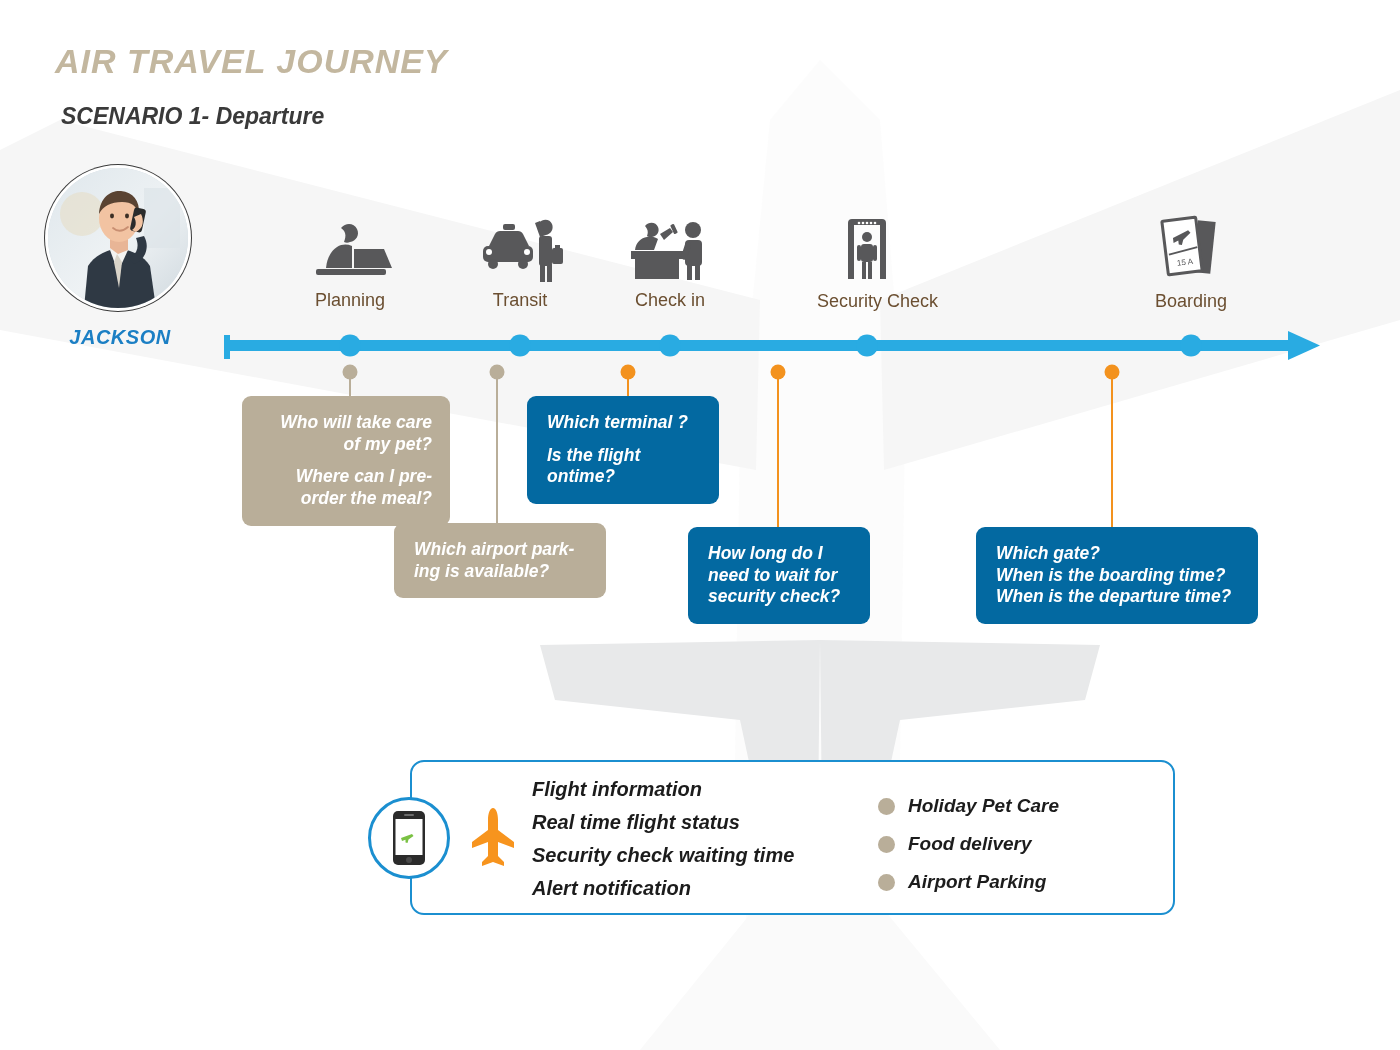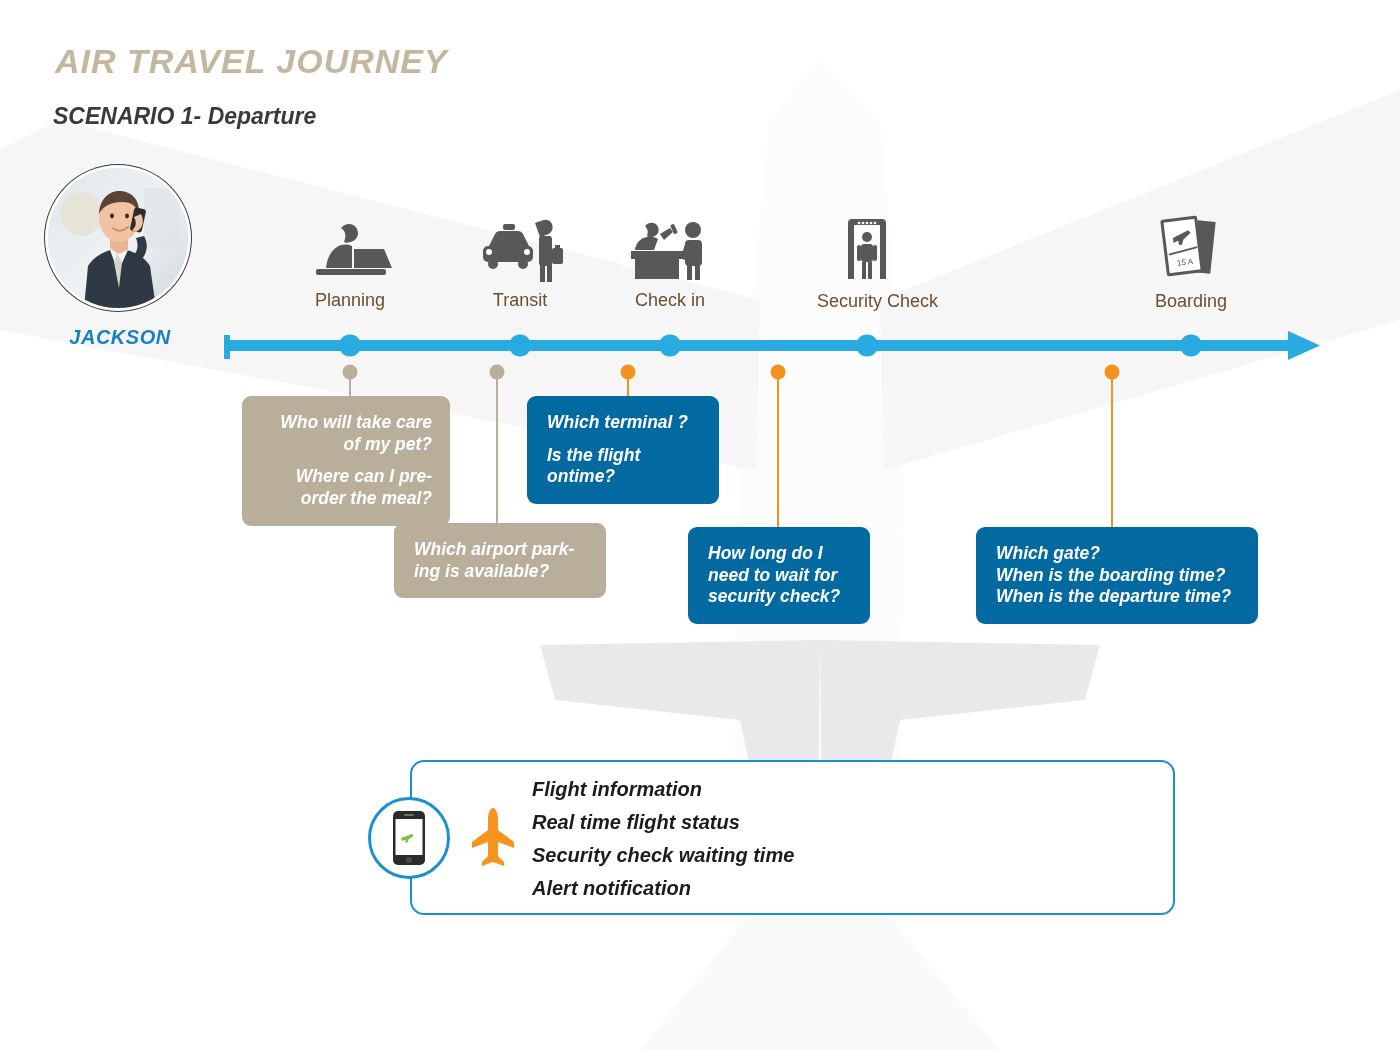--- a/index.html
+++ b/index.html
@@ -15,21 +15,21 @@
   
   .watermark{position:absolute;left:0;top:0;width:1400px;height:1050px;z-index:0;pointer-events:none;}
 
   
   .title{
     position:absolute;left:55px;top:42px;
     font-size:34px;font-weight:bold;font-style:italic;
     letter-spacing:1px;color:#c3b79f;z-index:5;white-space:nowrap;
   }
   .subtitle{
-    position:absolute;left:53px;top:103px;
+    position:absolute;left:61px;top:103px;
     font-size:23px;font-weight:bold;font-style:italic;
     color:#3a3a3a;z-index:5;white-space:nowrap;
   }
 
   
   .persona{position:absolute;left:48px;top:168px;z-index:5;}
   .persona-photo{
     width:140px;height:140px;border-radius:50%;
     overflow:hidden;position:relative;
     box-shadow:0 0 0 3px #ffffff, 0 0 0 4px #3a3a3a;
@@ -334,14 +334,28 @@
     <path d="M23 2 c3 0 5 5 5 12 l0 10 l16 12 l0 6 l-16 -6 l0 14 l6 6 l0 4 l-11 -4 l-11 4 l0 -4 l6 -6 l0 -14 l-16 6 l0 -6 l16 -12 l0 -10 c0 -7 2 -12 5 -12 z" fill="#f7941e"></path>
   </svg>
 
   <ul class="features">
     <li>Flight information</li>
     <li>Real time flight status</li>
     <li>Security check waiting time</li>
     <li>Alert notification</li>
   </ul>
 
+  <ul class="services">
+    <li>
+      <span class="bullet"></span>
+      <span>Holiday Pet Care</span>
+    </li>
+    <li>
+      <span class="bullet"></span>
+      <span>Food delivery</span>
+    </li>
+    <li>
+      <span class="bullet"></span>
+      <span>Airport Parking</span>
+    </li>
+  </ul>
 
 </div>
 
 </body></html>

